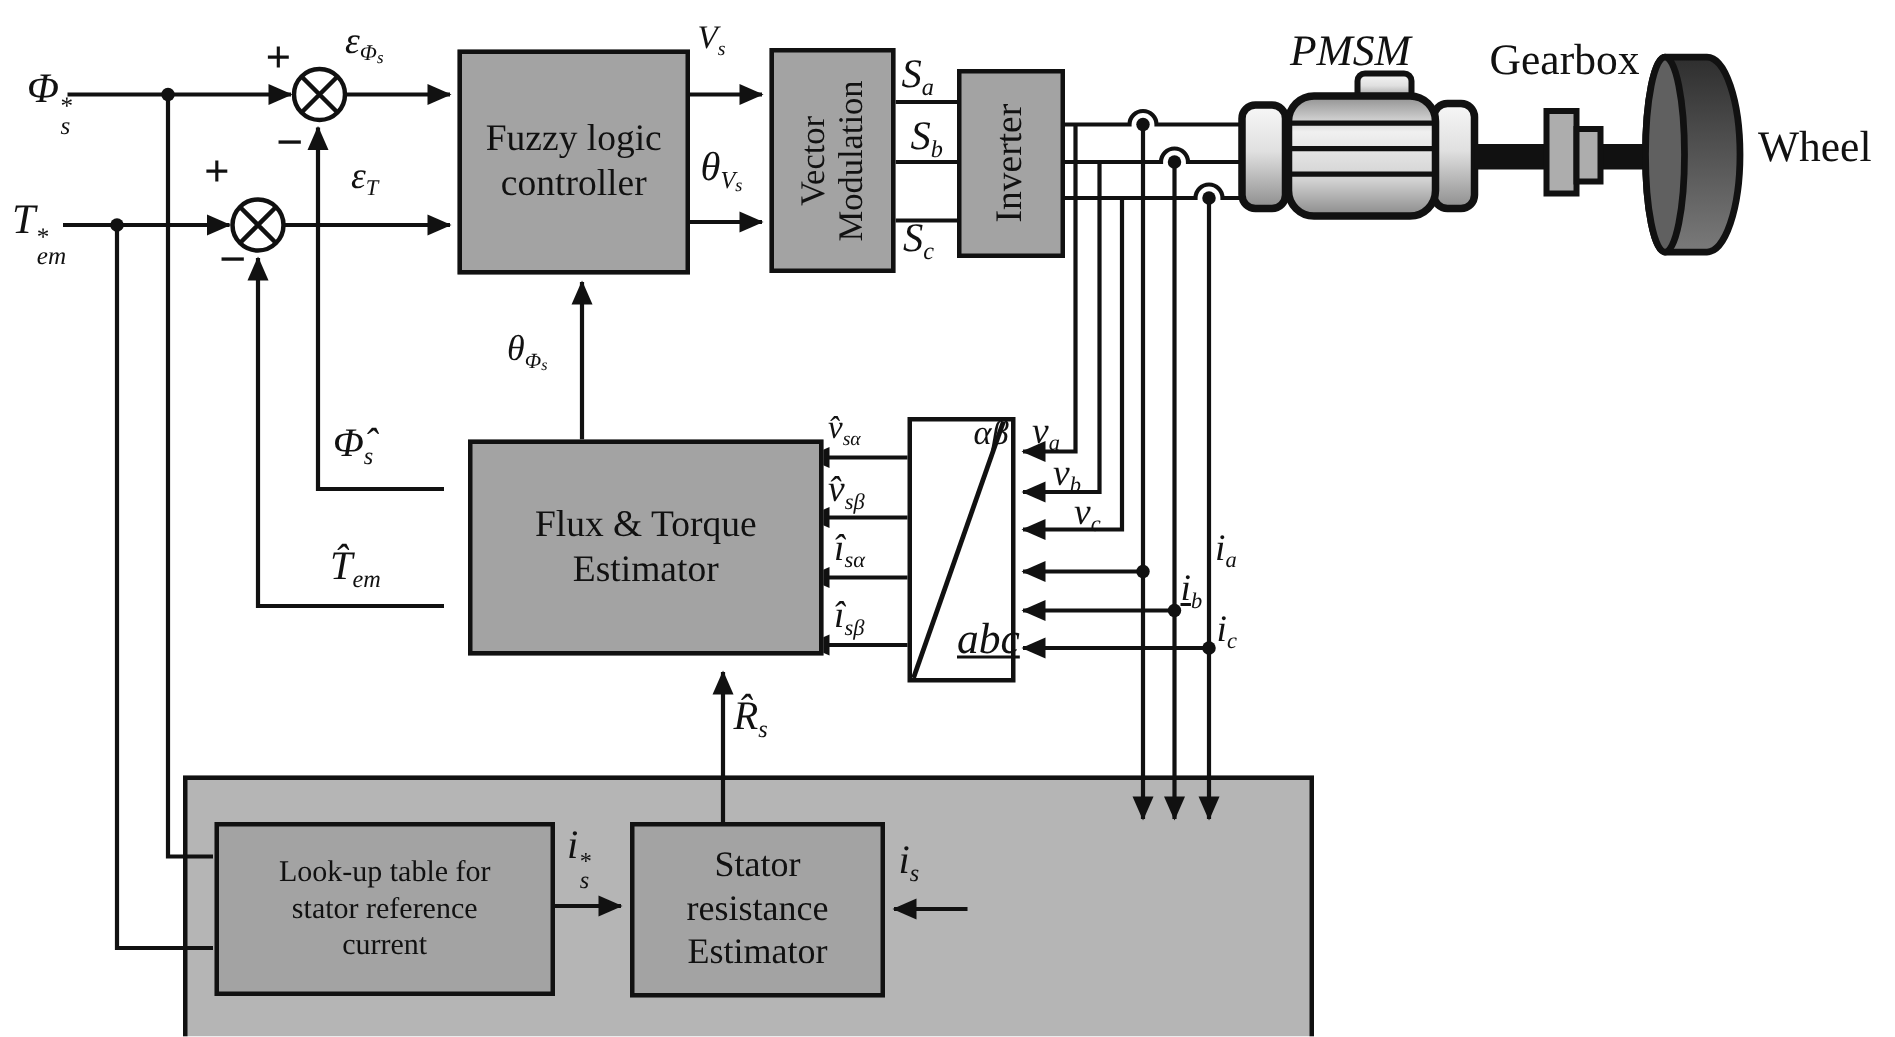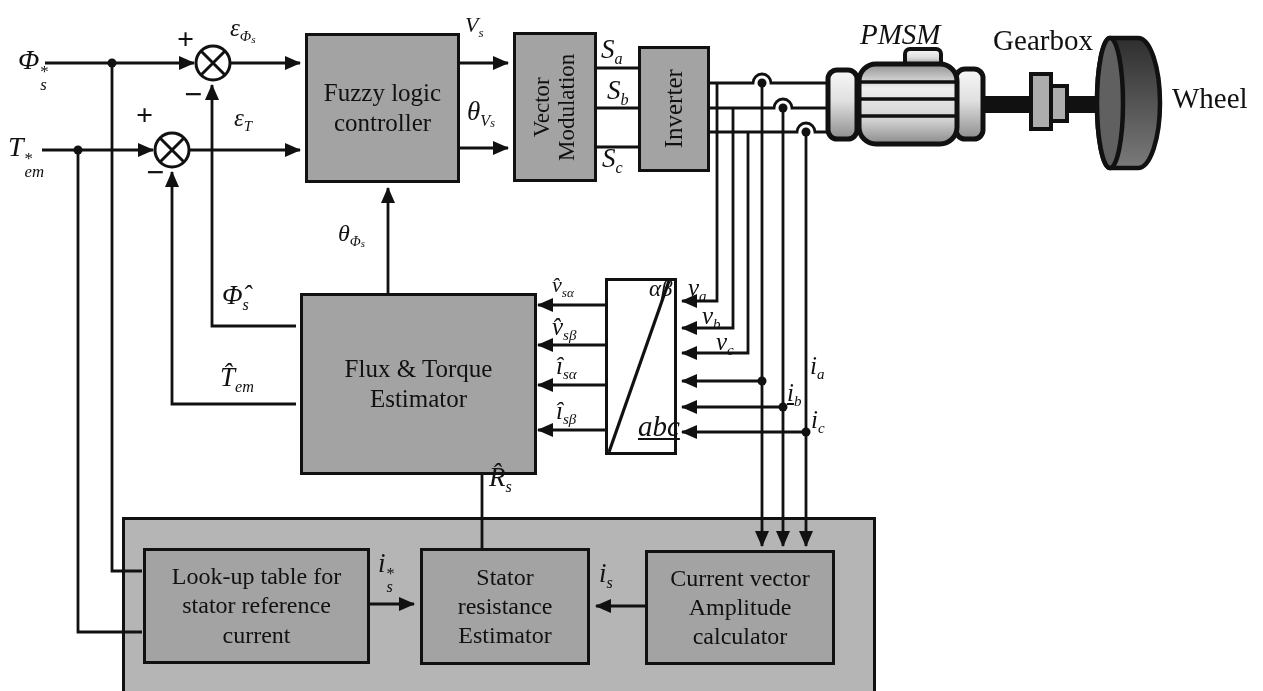--- a/index.html
+++ b/index.html
@@ -139,42 +139,37 @@
     <span class="vtext">Vector
 Modulation</span>
   </div>
 
   <div class="block" style="left:638px;top:46px;width:72px;height:126px;font-size:25px;">
     <span class="vtext">Inverter</span>
   </div>
 
   <div class="block clear" style="left:605px;top:278px;width:72px;height:177px;"></div>
 
-  <div class="block" style="left:300px;top:293px;width:237px;height:182px;font-size:25px;align-items:center;">
+  <div class="block" style="left:312px;top:293px;width:237px;height:144px;font-size:25px;align-items:center;">
     <span>Flux &amp; Torque
 Estimator</span>
   </div>
 
-  <div class="block" style="left:143px;top:548px;width:227px;height:116px;font-size:24px;">
+  <div class="block" style="left:143px;top:548px;width:227px;height:116px;font-size:20px;">
     <span>Look-up table for
 stator reference
 current</span>
   </div>
 
   <div class="block" style="left:420px;top:548px;width:170px;height:117px;font-size:24px;">
     <span>Stator
 resistance
 Estimator</span>
   </div>
 
-  <div class="block" style="left:645px;top:550px;width:190px;height:115px;font-size:24px;">
-    <span>Current vector
-Amplitude
-calculator</span>
-  </div>
 
   <div class="mach" style="left:860px;top:18px;width:95px;font-style:italic;">PMSM</div>
   <div class="mach" style="left:983px;top:24px;width:120px;text-align:center;">Gearbox</div>
   <div class="mach" style="left:1172px;top:82px;">Wheel</div>
 
   <div id="labels">
       <div class="mlabel" style="left: 18px; top: 44px; font-size: 28px;"><span class="b">Φ</span><span class="stk">
           <span>*</span>
           <span>s</span>
         </span></div>

